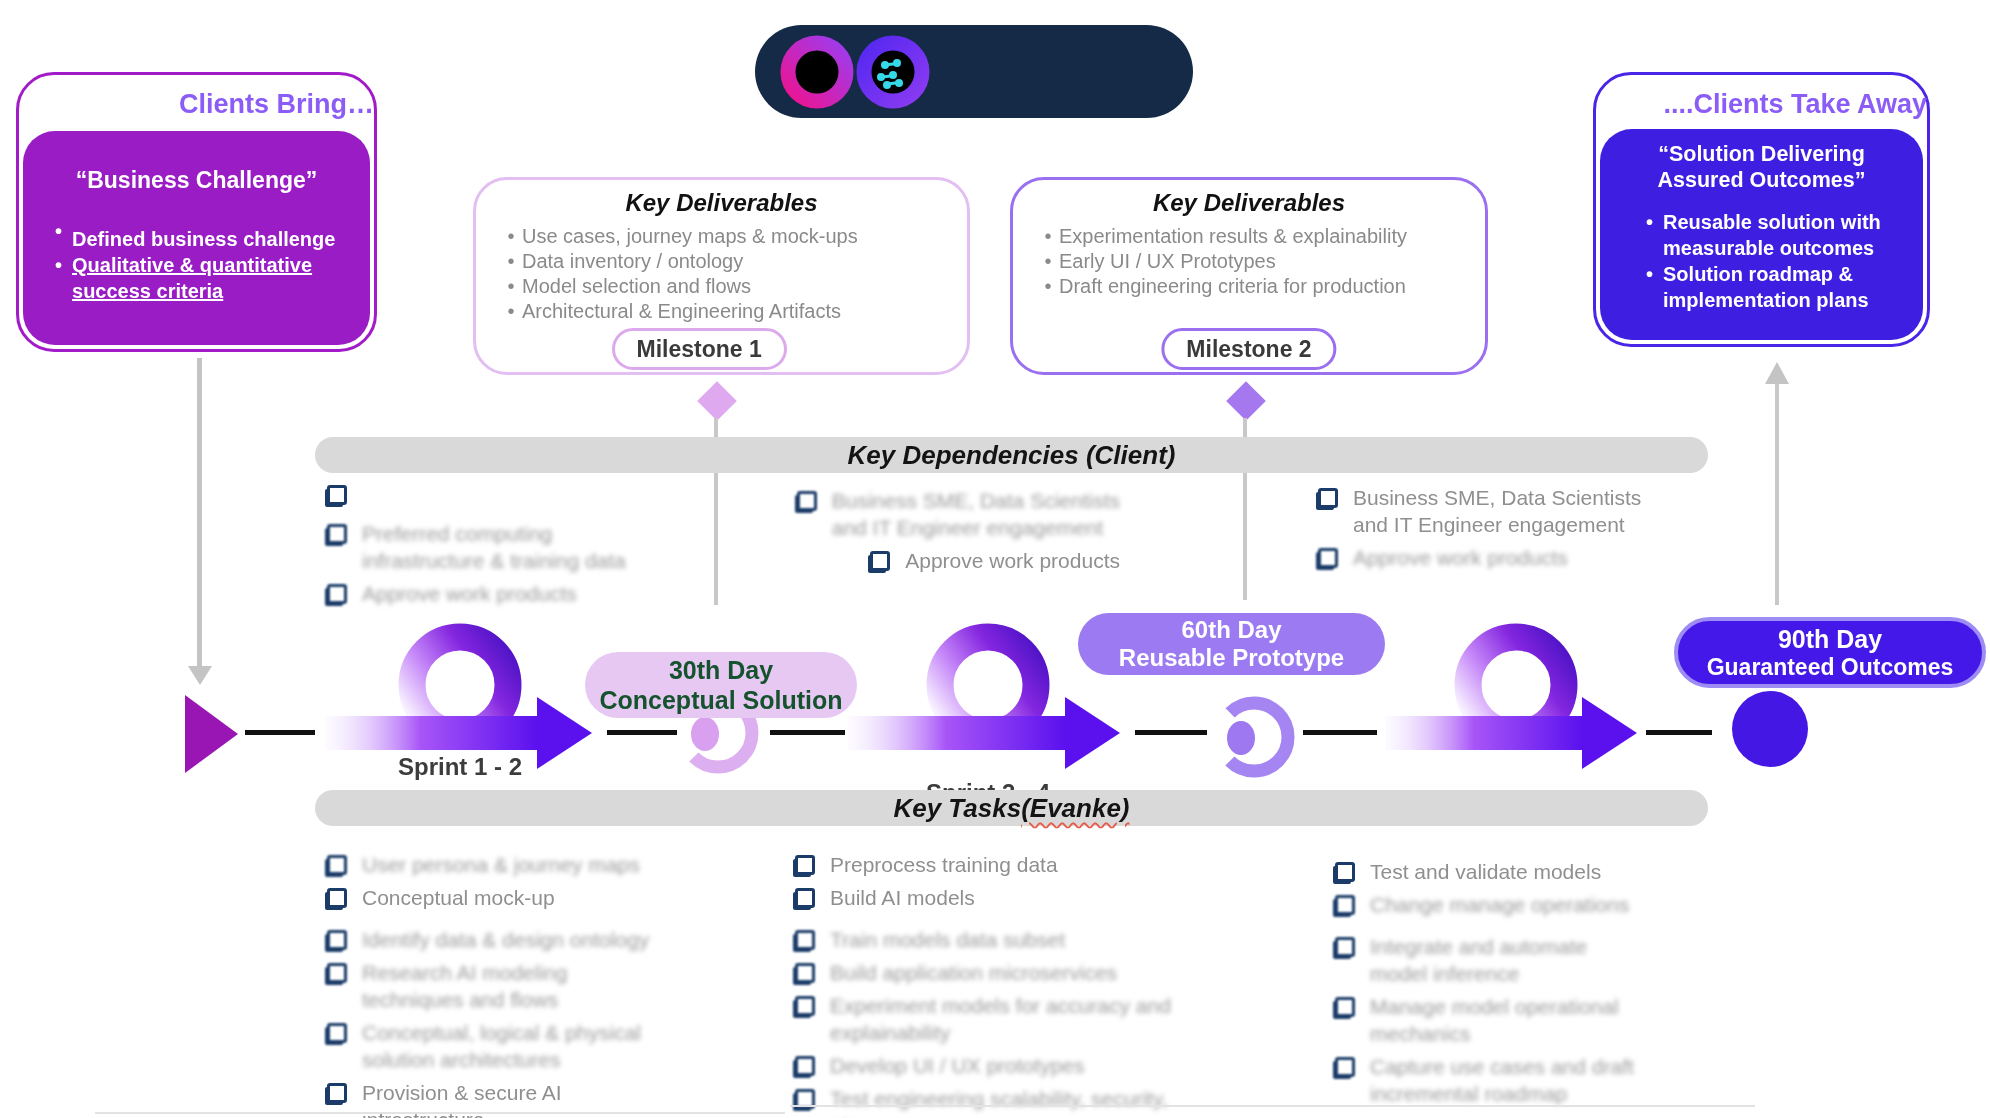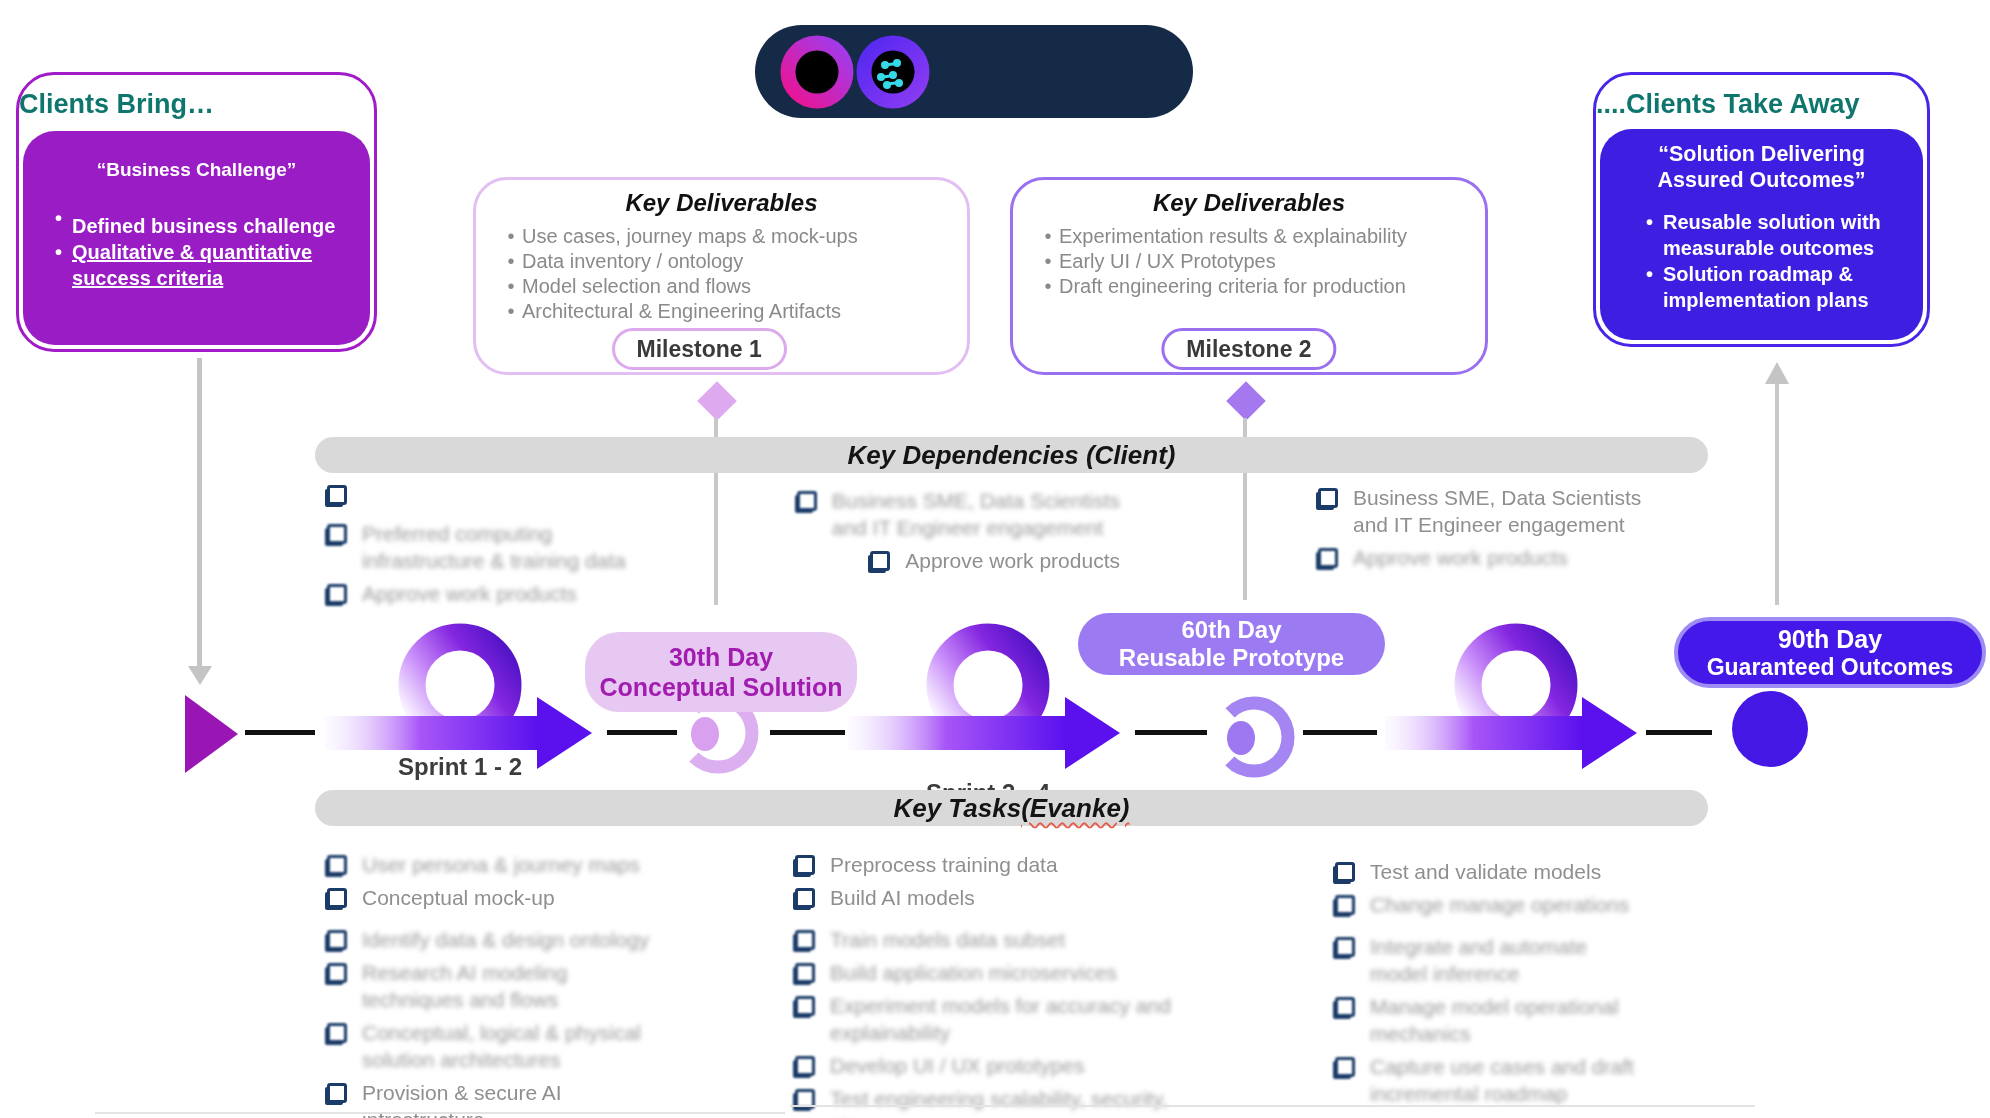--- a/index.html
+++ b/index.html
@@ -6,26 +6,26 @@
   body{width:1990px;height:1118px;position:relative;overflow:hidden;background:#fff;
        font-family:"Liberation Sans",sans-serif;}
   .abs{position:absolute;}
   
   .logo-pill{left:755px;top:25px;width:438px;height:93px;background:#152A47;border-radius:47px;display:flex;align-items:center;}
   .logo-text{position:absolute;left:950px;top:0;width:230px;height:93px;display:flex;flex-direction:column;justify-content:center;align-items:center;color:#fff;font-weight:800;font-size:30px;line-height:41px;}
   
   .side-box{background:#fff;box-sizing:border-box;}
   .box-left{left:16px;top:72px;width:361px;height:280px;border:3.5px solid #A21BC8;border-radius:38px;}
   .box-right{left:1593px;top:72px;width:337px;height:275px;border:3.5px solid #4A25E8;border-radius:38px;}
-  .side-title{position:absolute;top:14px;left:0;right:0;text-align:left;font-size:27px;font-weight:800;color:#0f766e;}
+  .side-title{position:absolute;top:14px;left:0;right:0;text-align:right;font-size:27px;font-weight:800;color:#8b5cf6;}
   .side-inner{position:absolute;left:4px;right:4px;bottom:4px;border-radius:32px;color:#fff;}
   .inner-left{top:56px;background:#991CC4;}
   .inner-right{top:54px;background:#3E1EE0;}
   .card-title{text-align:center;font-weight:800;}
-  .inner-left .card-title{font-size:19px;margin-top:28px;}
+  .inner-left .card-title{font-size:23px;margin-top:36px;}
   .inner-right .card-title{font-size:21.5px;line-height:26px;margin-top:12px;white-space:pre-line;}
   .side-bullets{margin-top:24px;padding:0 10px 0 32px;}
   .sb-item{display:flex;font-size:20px;line-height:26px;font-weight:600;}
   .sb-item .dot{margin-right:10px;}
   
   .del-box{background:#fff;box-sizing:border-box;border-radius:34px;}
   .del-1{left:473px;top:177px;width:497px;height:198px;border:3px solid #E2BEF2;}
   .del-2{left:1010px;top:177px;width:478px;height:198px;border:3.5px solid #9B70F0;}
   .del-title{text-align:center;font-size:24px;font-weight:800;font-style:italic;color:#111;margin-top:9px;}
   .del-bullets{margin-top:7px;padding-left:24px;}
@@ -60,21 +60,21 @@
   .chk-item{display:flex;margin-bottom:6px;}
   .chk-item.gap{margin-top:9px;}
   .chk{width:14px;height:14px;border:3.5px solid #1B3C68;border-radius:3px;background:#fff;margin-top:4px;flex:none;box-shadow:-3px 3px 0 -1px #1B3C68;}
   .chk-text{white-space:pre-line;font-size:21px;line-height:27px;color:#8F8F8F;margin-left:15px;}
   .chk-item.blurred{filter:blur(1.1px);}
   .chk-item.blurred .chk-text{filter:blur(1.9px);color:#9A9A9A;}
   
   .tri-start{left:185px;top:695px;width:0;height:0;border-top:39px solid transparent;border-bottom:39px solid transparent;border-left:53px solid #9A16B4;}
   .seg{height:5px;background:#111;top:730px;}
   .sprint-label{font-size:24px;font-weight:800;color:#3C3C3C;text-align:center;width:220px;}
-  .pill30{left:585px;top:632px;width:272px;height:80px;background:#E6C8F2;border-radius:34px;color:#a21caf;}
+  .pill30{left:585px;top:652px;width:272px;height:66px;background:#E6C8F2;border-radius:34px;color:#14532d;}
   .pill60{left:1078px;top:613px;width:307px;height:62px;background:#9C7BF2;border-radius:32px;color:#fff;}
   .pill90{left:1674px;top:617px;width:312px;height:71px;background:#4318E8;border:4px solid #9E8CF5;border-radius:38px;color:#fff;box-sizing:border-box;}
   .tl-pill{display:flex;flex-direction:column;align-items:center;justify-content:center;font-weight:800;}
   .pill30 .l1,.pill30 .l2{font-size:25px;line-height:30px;}
   .pill60 .l1,.pill60 .l2{font-size:24px;line-height:28px;}
   .pill90 .l1{font-size:25px;line-height:29px;}
   .pill90 .l2{font-size:23px;line-height:27px;}
   .circle90{left:1732px;top:691px;width:76px;height:76px;border-radius:50%;background:#4517E5;}
   .faint-line{height:2px;background:#E3E3E3;}
 </style>

